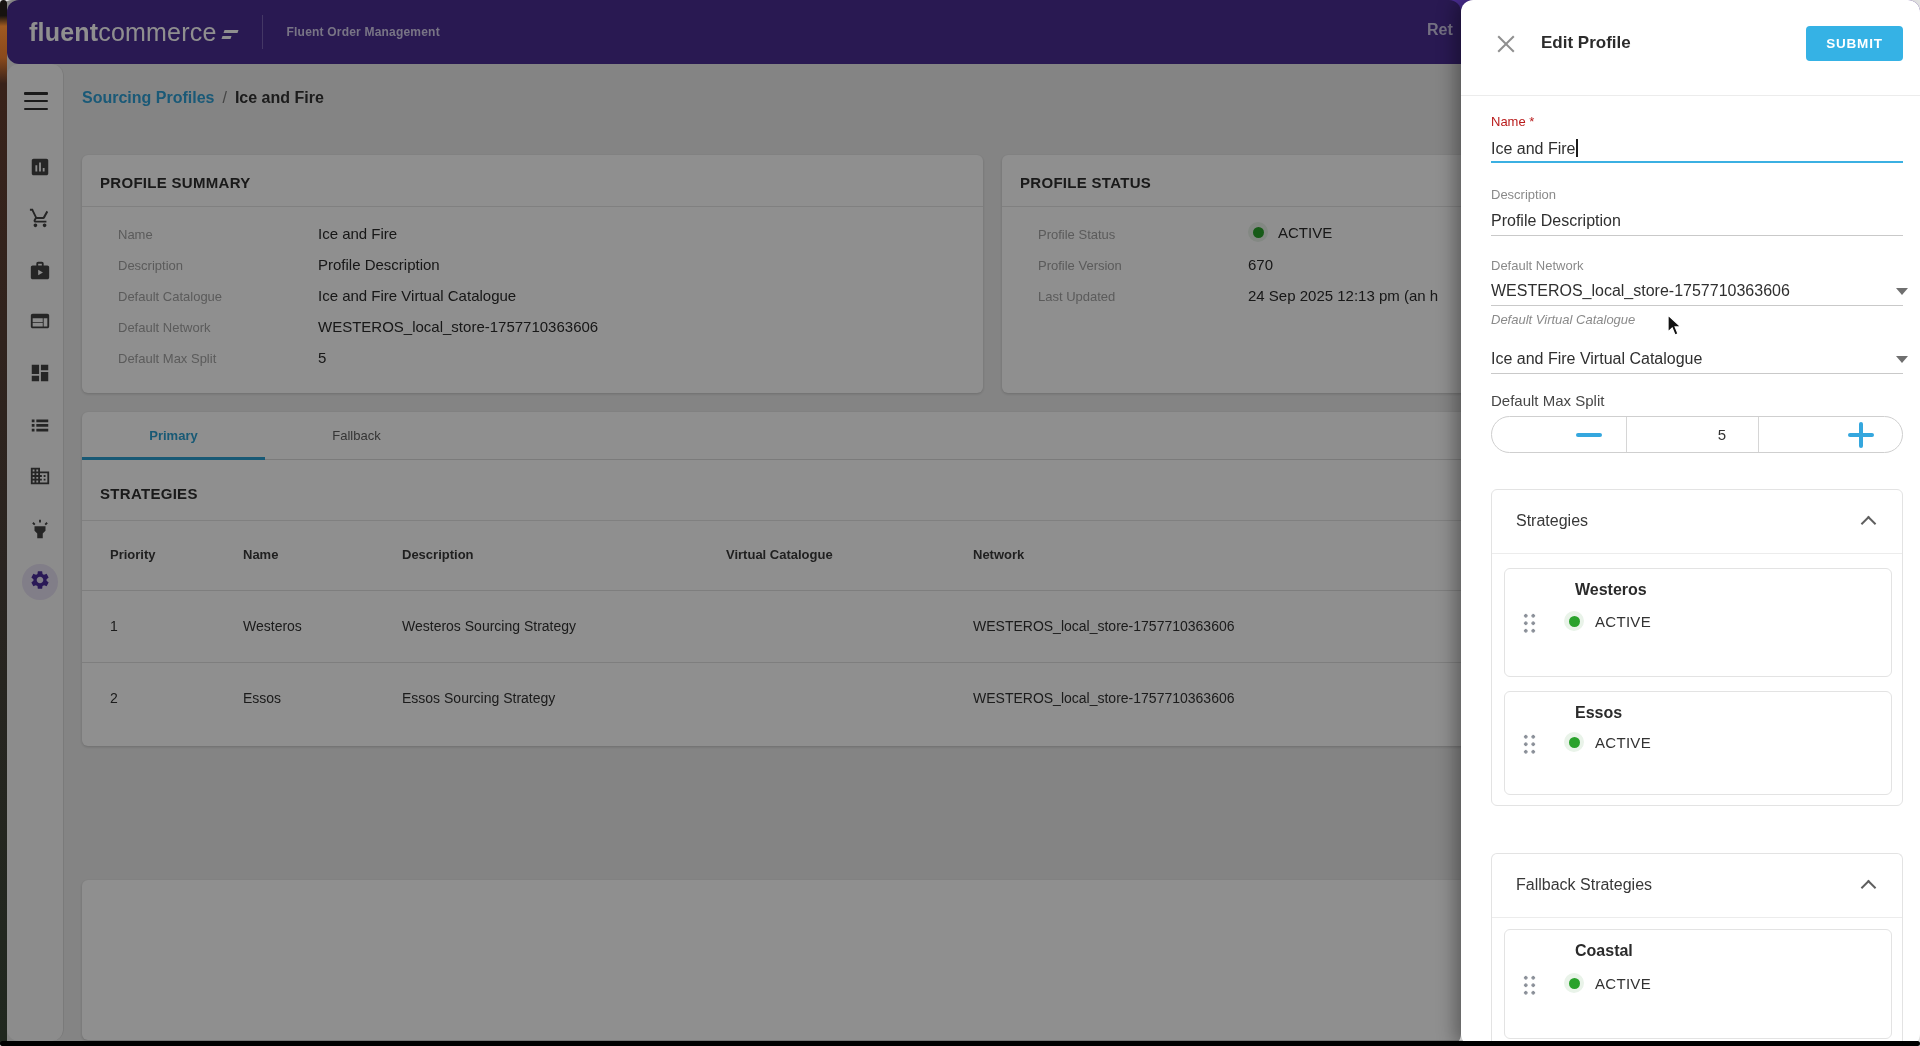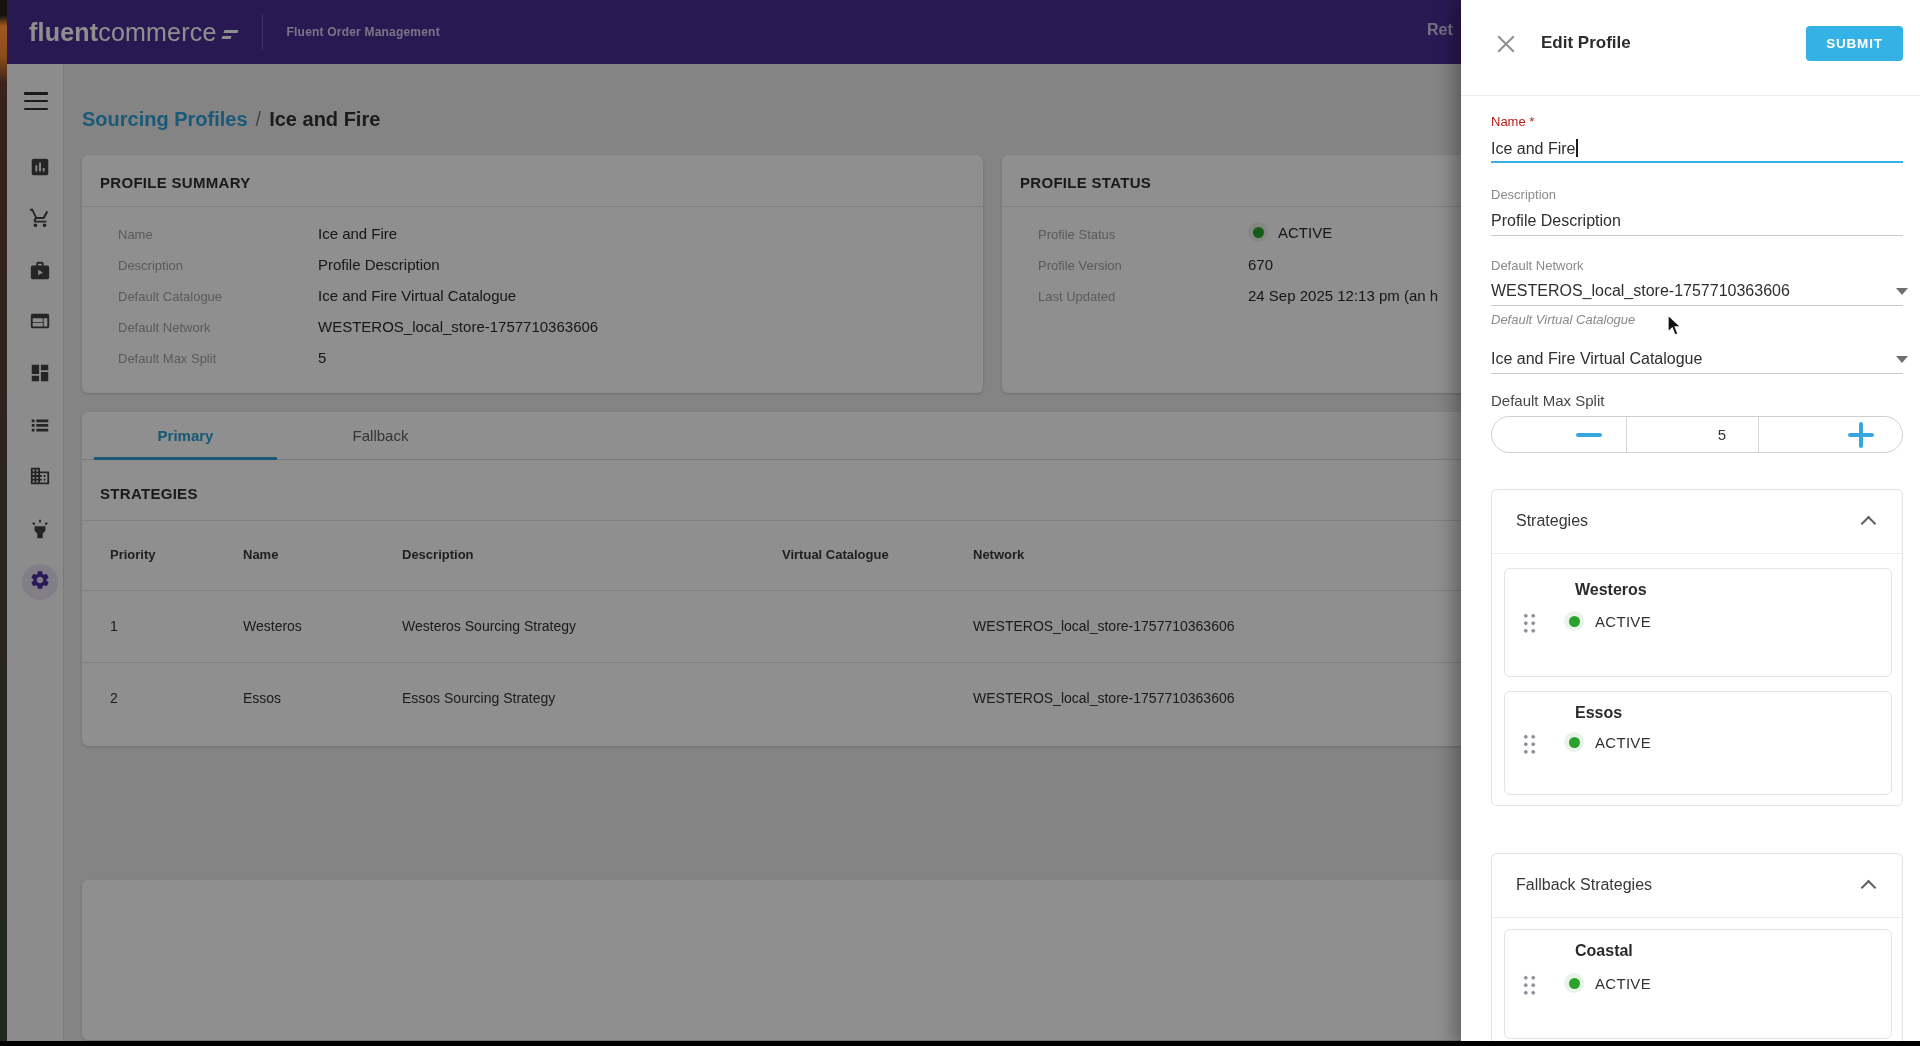--- a/index.html
+++ b/index.html
@@ -1,18 +1,18 @@
 <!DOCTYPE html>
 <html><head>
 <meta charset="utf-8">
 <style>
   * { margin:0; padding:0; box-sizing:border-box; }
   html,body { width:1920px; height:1046px; overflow:hidden; }
   body { font-family:"Liberation Sans","DejaVu Sans",sans-serif; background:#ececec; position:relative; }
-  .abs { position:absolute; }
+  .abs { position:absolute;border-radius:12px; }
 
   
   .left-strip { left:0; top:0; width:7px; height:1046px; z-index:55;
     background:linear-gradient(180deg,#171310 0%,#171310 1.5%,#a05a20 2.5%,#8a4a1c 5.5%,#38221a 8%,#292420 55%,#20281f 100%); }
 
   
   .app-header { left:7px; top:0; width:1913px; height:64px; background:#4a2d92; display:flex; align-items:center; z-index:10; }
   .logo { margin-left:22px; color:#ffffff; font-size:25px; letter-spacing:0.2px; display:flex; align-items:baseline; }
   .logo .bold { font-weight:700; }
   .logo .light { font-weight:300; }
@@ -26,50 +26,50 @@
   
   .sidebar { left:7px; top:64px; width:57px; height:977px; background:#fafafa; border-right:1px solid #d9d9d9; z-index:5; }
   .snav { position:absolute; left:15px; width:36px; height:36px; display:flex; align-items:center; justify-content:center; border-radius:50%; }
   .snav svg { width:22px; height:22px; fill:#424242; }
   .snav.active { background:#e6e0f2; }
   .snav.active svg { fill:#4b2d9b; }
   .hamburger { position:absolute; left:17px; top:28px; width:24px; height:18px; display:flex; flex-direction:column; justify-content:space-between; cursor:pointer; }
   .hamburger span { display:block; height:2.5px; background:#2f2f2f; border-radius:1px; }
 
   
-  .breadcrumb { left:82px; top:108px; font-size:20px; font-weight:700; z-index:5; display:flex; gap:8px; }
+  .breadcrumb { left:82px; top:89px; font-size:16px; font-weight:700; z-index:5; display:flex; gap:8px; }
   .bc-link { color:#2f9fd4; cursor:pointer; }
   .bc-sep { color:#7a7a7a; font-weight:400; }
   .bc-current { color:#333; }
 
   
   .card { position:absolute; background:#ffffff; border-radius:6px; box-shadow:0 1px 3px rgba(0,0,0,0.18); }
   .card-title { padding:19px 18px 15px 18px; font-size:15px; font-weight:700; color:#2f2f2f; letter-spacing:0.3px; border-bottom:1px solid #e4e4e4; }
   .frow { position:relative; height:31px; }
   .flabel { position:absolute; left:36px; top:7px; font-size:13px; color:#a3a3a3; }
   .fvalue { position:absolute; top:5px; font-size:15px; color:#2b2b2b; white-space:nowrap; }
   .card1 .fvalue { left:236px; }
   .card2 .fvalue { left:246px; }
   .rows-pad { padding-top:13px; }
 
   .status-inline { display:flex; align-items:center; gap:10px; }
   .dot-halo { width:20px; height:20px; border-radius:50%; background:#e9f3e9; display:flex; align-items:center; justify-content:center; }
   .dot { width:11px; height:11px; border-radius:50%; background:#2aa22c; }
 
   
   .tabs-row { position:relative; height:48px; border-bottom:1px solid #dcdcdc; display:flex; }
-  .tab { width:183px; display:flex; align-items:center; justify-content:center; font-size:15px; font-weight:500; color:#5f5f5f; cursor:pointer; position:relative;margin-left:12px; }
+  .tab { width:183px; display:flex; align-items:center; justify-content:center; font-size:13px; font-weight:500; color:#5f5f5f; cursor:pointer; position:relative; }
   .tab.active { color:#2b9fd0; font-weight:700; }
   .tab.active::after { content:""; position:absolute; left:0; bottom:-1px; width:100%; height:3px; background:#2b9fd0; }
   .sect-title { padding:25px 18px 18px 18px; font-size:15px; font-weight:700; color:#2f2f2f; letter-spacing:0.3px; border-bottom:1px solid #e4e4e4; }
   .thead { position:relative; height:69px; }
   .th { position:absolute; top:26px; font-size:13px; font-weight:700; color:#3a3a3a; }
   .trow { position:relative; height:72px; border-top:1px solid #e0e0e0; }
   .td { position:absolute; top:27px; font-size:14px; color:#333; white-space:nowrap; }
-  .c-priority { left:28px; } .c-name { left:161px; } .c-desc { left:320px; } .c-vcat { left:700px; } .c-net { left:891px; }
+  .c-priority { left:28px; } .c-name { left:161px; } .c-desc { left:320px; } .c-vcat { left:644px; } .c-net { left:891px; }
 
   
   .backdrop { left:0; top:0; width:1461px; height:1046px; background:rgba(0,0,0,0.44); z-index:50; }
 
   
   .drawer { left:1461px; top:0; width:459px; height:1046px; background:#ffffff; z-index:60; box-shadow:-6px 0 18px rgba(0,0,0,0.35); }
   .drawer-divider { position:absolute; left:0; top:95px; width:100%; height:1px; background:#ececec; }
   .close-x { position:absolute; left:34px; top:33px; width:22px; height:22px; cursor:pointer; }
   .close-x::before,.close-x::after { content:""; position:absolute; left:10px; top:0; width:2px; height:22px; background:#8f8f8f; }
   .close-x::before { transform:rotate(45deg); } .close-x::after { transform:rotate(-45deg); }

